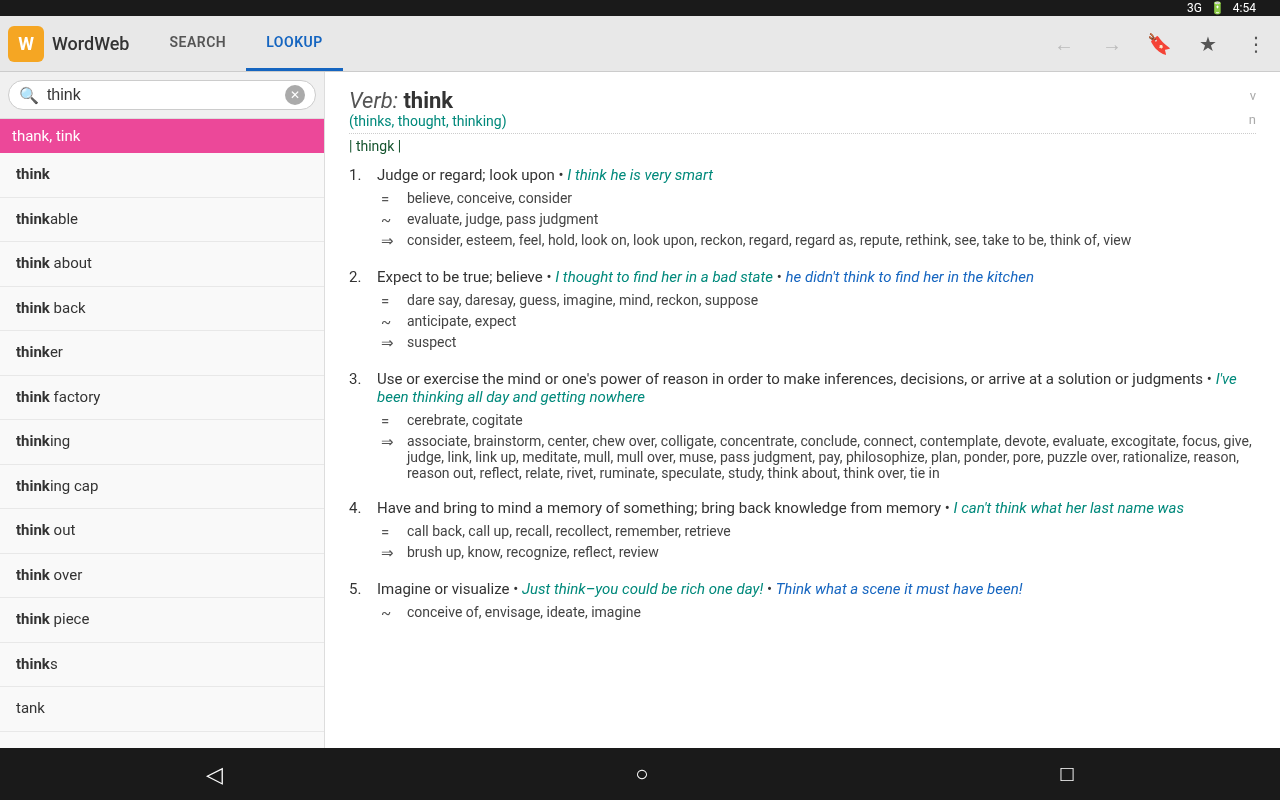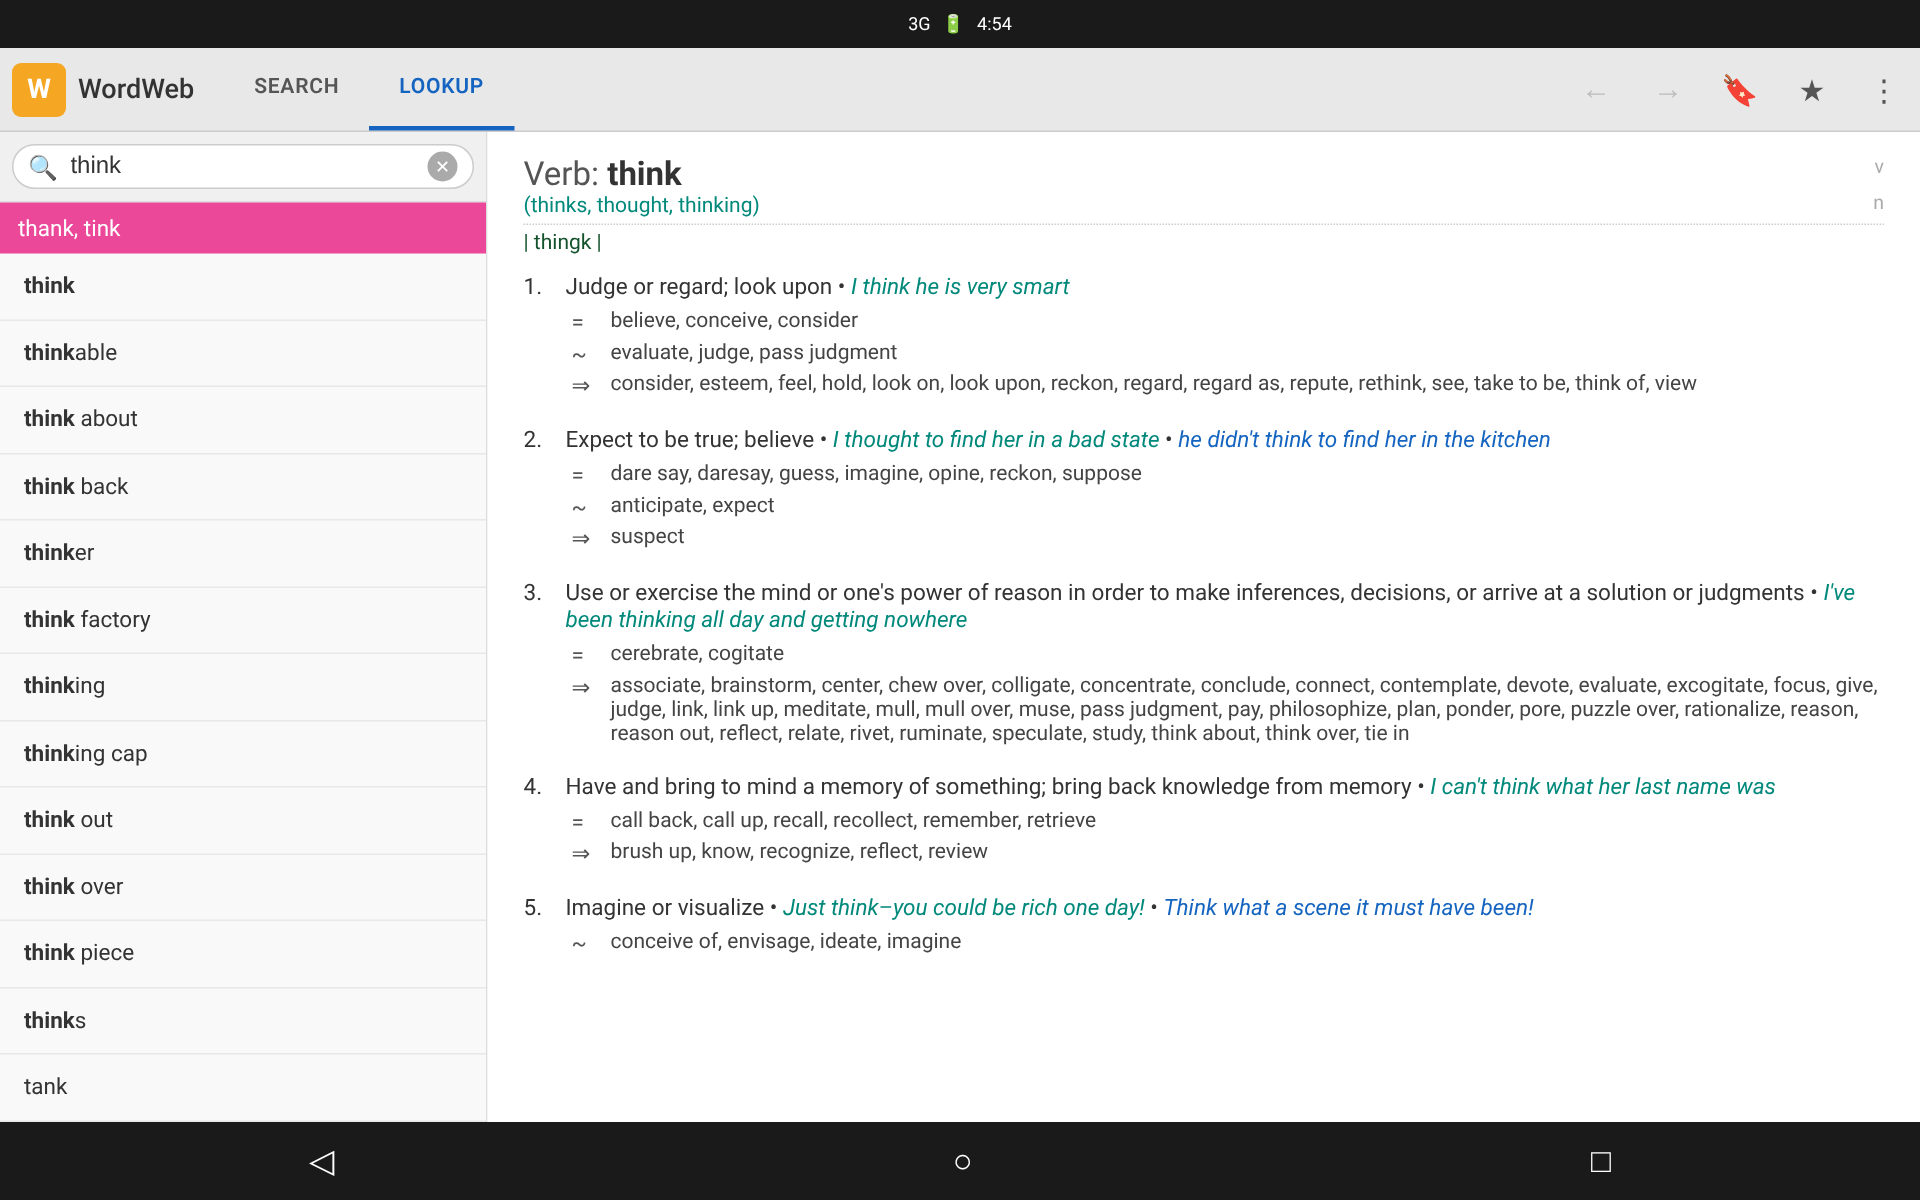--- a/index.html
+++ b/index.html
@@ -1,25 +1,25 @@
 <!DOCTYPE html>
 <html><head>
   <meta charset="utf-8">
   <style>
     * { box-sizing: border-box; margin: 0; padding: 0; }
     body { font-family: 'Roboto', Arial, sans-serif; background: #f0f0f0; width: 1280px; height: 800px; overflow: hidden; display: flex; flex-direction: column; }
 
     
     .status-bar {
       background: #1a1a1a;
-      height: 32px;
-      display: flex;
-      align-items: center;
-      justify-content: center;
-      padding: 0 12px;
+      height: 16px;
+      display: flex;
+      align-items: center;
+      justify-content: flex-end;
+      padding: 0 24px;
       gap: 8px;
     }
     .status-bar span { color: white; font-size: 12px; }
 
     
     .top-bar {
       background: #e8e8e8;
       height: 56px;
       display: flex;
       align-items: center;
@@ -160,21 +160,21 @@
       position: relative;
     }
     .word-header {
       margin-bottom: 4px;
     }
     .word-title {
       font-size: 22px;
       color: #333;
       font-weight: 400;
     }
-    .word-title .pos { color: #555; }
+    .word-title .pos { color: #555; font-style: italic; }
     .word-title .word { font-weight: bold; color: #333; }
     .word-forms {
       color: #00897B;
       font-size: 14px;
       margin-bottom: 4px;
     }
     .phonetic {
       color: #14532d;
       font-size: 14px;
       border-top: 1px dotted #ccc;
@@ -326,21 +326,21 @@
             <span class="syn-list">consider, esteem, feel, hold, look on, look upon, reckon, regard, regard as, repute, rethink, see, take to be, think of, view</span>
           </div>
         </li>
         <li class="definition-item">
           <div class="def-number">
             <span class="def-num">2.</span>
             <span class="def-text">Expect to be true; believe • <em class="def-example" style="color:#00897B">I thought to find her in a bad state</em> • <em class="def-example" style="color:#1565C0">he didn't think to find her in the kitchen</em></span>
           </div>
           <div class="def-indent">
             <span class="sym">=</span>
-            <span class="syn-list">dare say, daresay, guess, imagine, opine, reckon, suppose</span>
+            <span class="syn-list">dare say, daresay, guess, imagine, mind, reckon, suppose</span>
           </div>
           <div class="def-indent">
             <span class="sym">~</span>
             <span class="syn-list">anticipate, expect</span>
           </div>
           <div class="def-indent">
             <span class="sym">⇒</span>
             <span class="syn-list">suspect</span>
           </div>
         </li>

